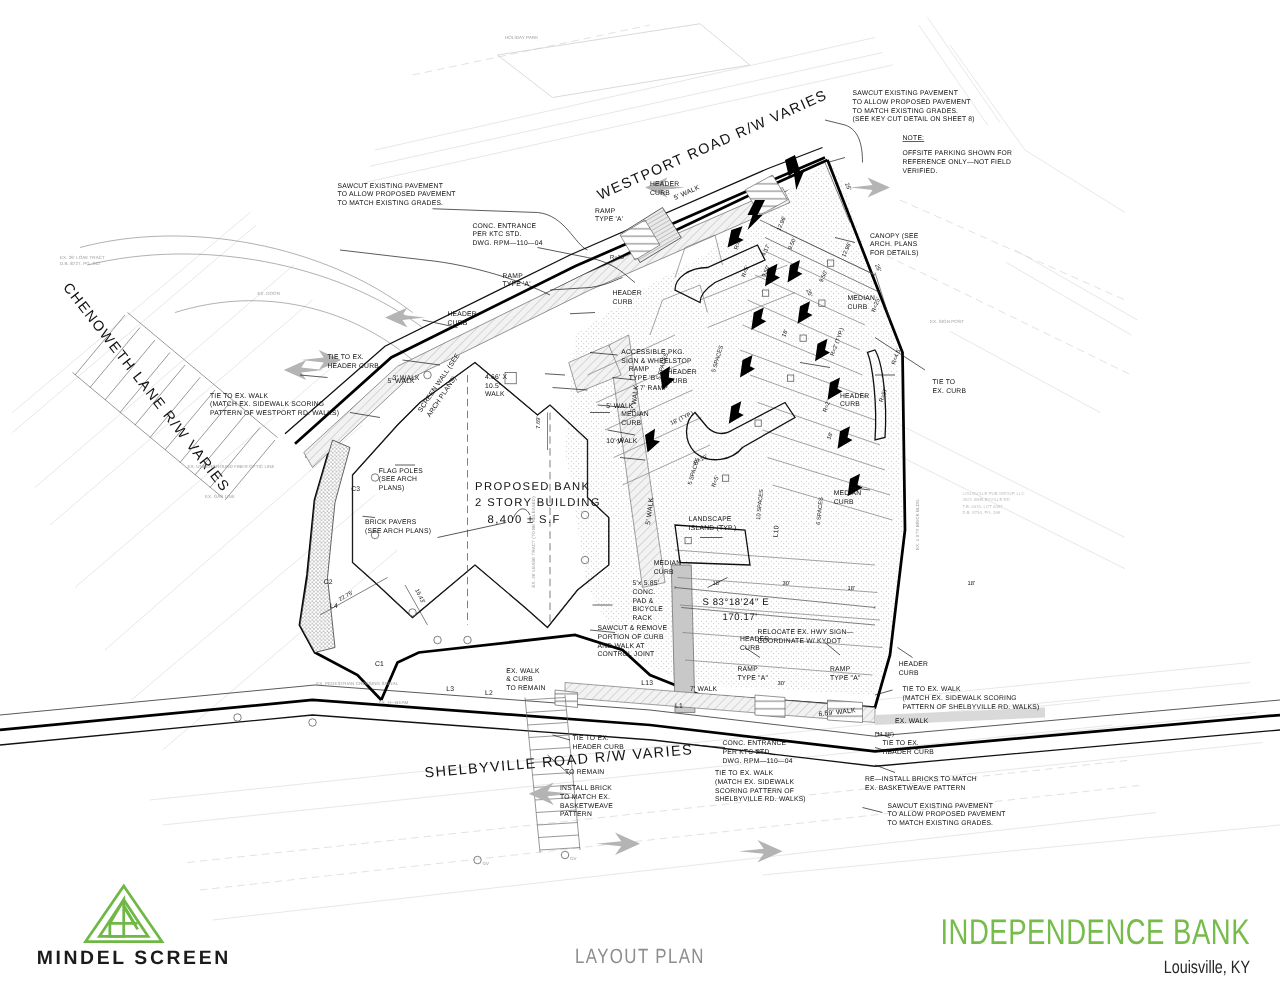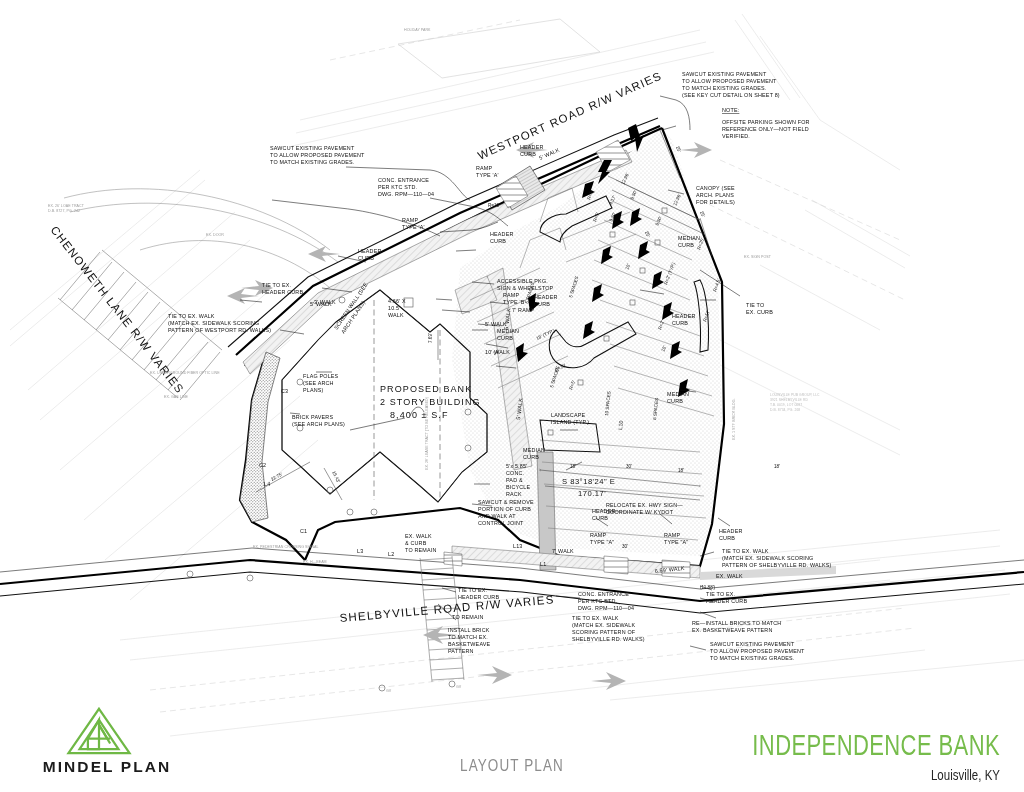--- a/index.html
+++ b/index.html
@@ -716,21 +716,21 @@
       <svg class="logo-mark" viewBox="0 0 100 72">
         <g fill="none" stroke="#6fb845" stroke-width="3.2" stroke-linejoin="miter">
           <path d="M50 4 L94 68 L6 68 Z"></path>
           <path d="M50 20 L78 62 L22 62 Z"></path>
           <path d="M34 47 L50 20 L50 62 L34 62 Z"></path>
           <path d="M62 47 L50 27"></path>
           <path d="M66 54 L50 27"></path>
           <path d="M34 47 L66 47"></path>
         </g>
       </svg>
-      <div class="logo-text">MINDEL PLAN</div>
+      <div class="logo-text">MINDEL SCREEN</div>
     </div>
 
     <div class="sheet-title">LAYOUT PLAN</div>
 
     <div class="client">
       <div class="client-name">INDEPENDENCE BANK</div>
       <div class="client-city">Louisville, KY</div>
     </div>
   </div>
 

